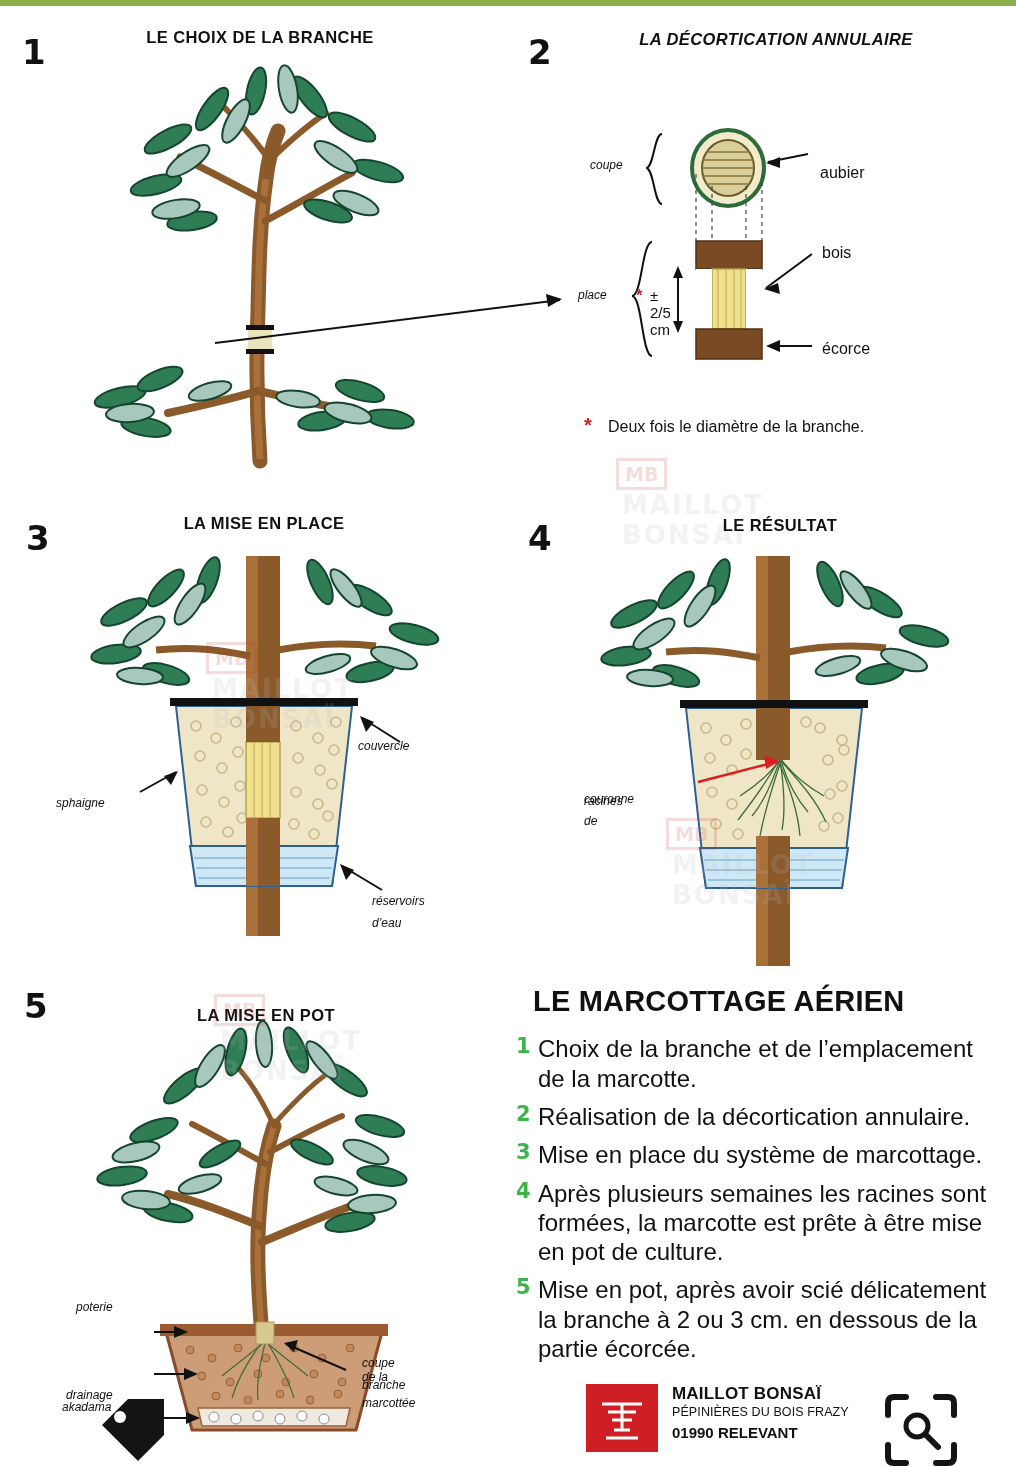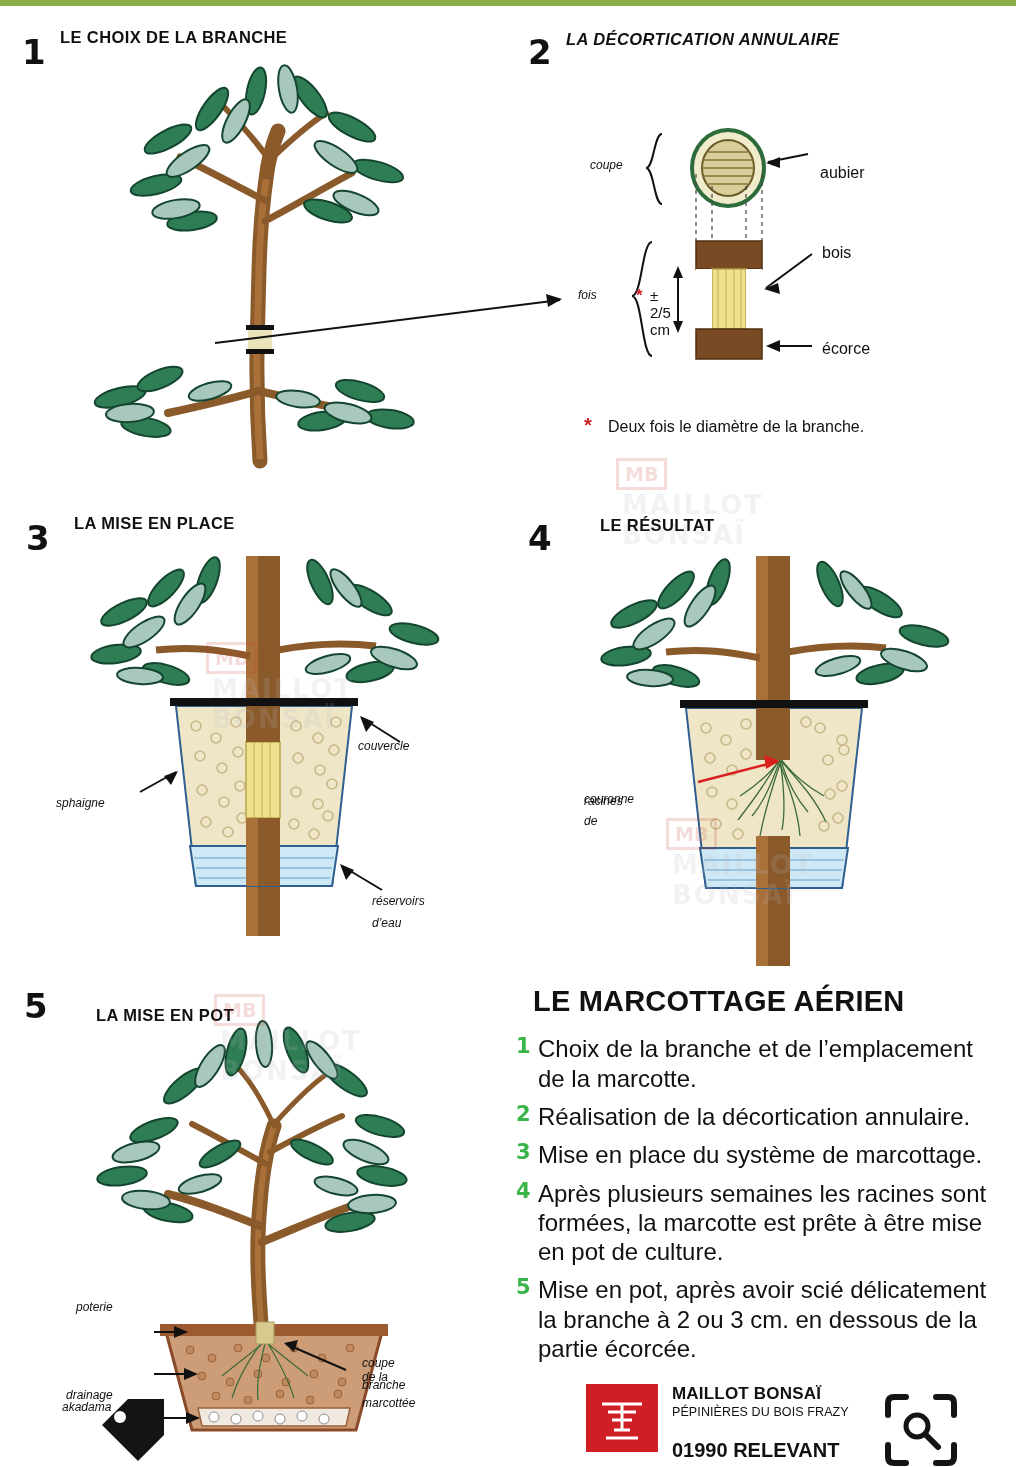--- a/index.html
+++ b/index.html
@@ -5,21 +5,21 @@
   html,body{margin:0;padding:0;background:#ffffff;}
   body{
     width:1016px;height:1467px;position:relative;overflow:hidden;
     font-family:"Liberation Sans", sans-serif;color:#111;
   }
   .topbar{position:absolute;left:0;top:0;width:1016px;height:6px;background:#8ab04a;}
   .sheet{position:absolute;left:0;top:6px;width:1016px;height:1461px;background:#fff;}
 
   
   .num{position:absolute;font-weight:bold;font-size:34px;color:#111;font-family:"DejaVu Sans",sans-serif;}
-  .sectitle{position:absolute;font-weight:bold;font-size:16.5px;letter-spacing:.4px;color:#111;text-align:left;}
+  .sectitle{position:absolute;font-weight:bold;font-size:16.5px;letter-spacing:.4px;color:#111;text-align:center;}
   .lbl{position:absolute;font-size:16px;color:#111;}
   .lbl-i{position:absolute;font-size:12px;font-style:italic;color:#111;}
   svg{display:block;overflow:visible;}
 
   
   .wm{position:absolute;opacity:.17;pointer-events:none;}
   .wm .wmbox{display:inline-block;border:3px solid #c0392b;color:#c0392b;font-weight:bold;font-size:19px;padding:2px 6px;font-family:"DejaVu Sans",sans-serif;}
   .wm .wmtxt{display:inline-block;color:#b9b9c4;font-weight:bold;font-size:26px;letter-spacing:2px;margin-left:6px;font-family:"DejaVu Sans",sans-serif;}
 
   
@@ -34,21 +34,21 @@
   .steps li{display:flex;align-items:flex-start;margin-bottom:9px;}
   .steps .n{color:#39b54a;font-weight:bold;font-size:21px;width:22px;flex:0 0 22px;line-height:1.15;font-family:"DejaVu Sans",sans-serif;}
   .steps .t{font-size:24px;line-height:1.22;color:#111;}
 
   
   #logo-block{position:absolute;left:586px;top:1378px;display:flex;align-items:flex-start;}
   .logo-mark{width:72px;height:68px;background:#cf1f24;position:relative;flex:0 0 72px;}
   .logo-text{margin-left:14px;}
   .logo-text .l1{font-size:17px;font-weight:bold;letter-spacing:.2px;}
   .logo-text .l2{font-size:12.5px;letter-spacing:.1px;margin-top:1px;}
-  .logo-text .l3{font-size:20px;font-weight:bold;margin-top:20px;}
+  .logo-text .l3{font-size:15px;font-weight:bold;margin-top:5px;}
 
   
   #tag-overlay{position:absolute;left:98px;top:1389px;width:70px;height:68px;}
   #lens-overlay{position:absolute;left:884px;top:1387px;width:74px;height:74px;}
 </style>
 </head>
 <body>
 
 <div class="topbar"></div>
 <div class="sheet">
@@ -160,21 +160,21 @@
       <polygon points="166,47 180,41 180,52" fill="#111"></polygon>
       <line x1="166" y1="172" x2="212" y2="138" stroke="#111" stroke-width="2"></line>
       <polygon points="164,173 178,167 180,178" fill="#111"></polygon>
       <line x1="168" y1="230" x2="212" y2="230" stroke="#111" stroke-width="2"></line>
       <polygon points="166,230 180,224 180,236" fill="#111"></polygon>
     </svg>
 
     <div class="lbl-i" style="left:590px;top:152px;">coupe</div>
     <div class="lbl" style="left:820px;top:158px;">aubier</div>
     <div class="lbl" style="left:822px;top:238px;">bois</div>
-    <div class="lbl-i" style="left:578px;top:282px;">fois</div>
+    <div class="lbl-i" style="left:578px;top:282px;">place</div>
     <div style="position:absolute;left:636px;top:280px;color:#cf1f24;font-size:17px;font-weight:bold;">*</div>
     <div class="lbl" style="left:650px;top:281px;font-size:15px;">± 2/5 cm</div>
     <div class="lbl" style="left:822px;top:334px;">écorce</div>
 
     <div style="position:absolute;left:584px;top:408px;color:#cf1f24;font-size:20px;font-weight:bold;">*</div>
     <div class="lbl" style="left:608px;top:412px;width:380px;">Deux fois le diamètre  de la branche.</div>
 
     <div class="wm" style="left:616px;top:452px;">
       <span class="wmbox">MB</span><span class="wmtxt">MAILLOT BONSAÏ</span>
     </div>

